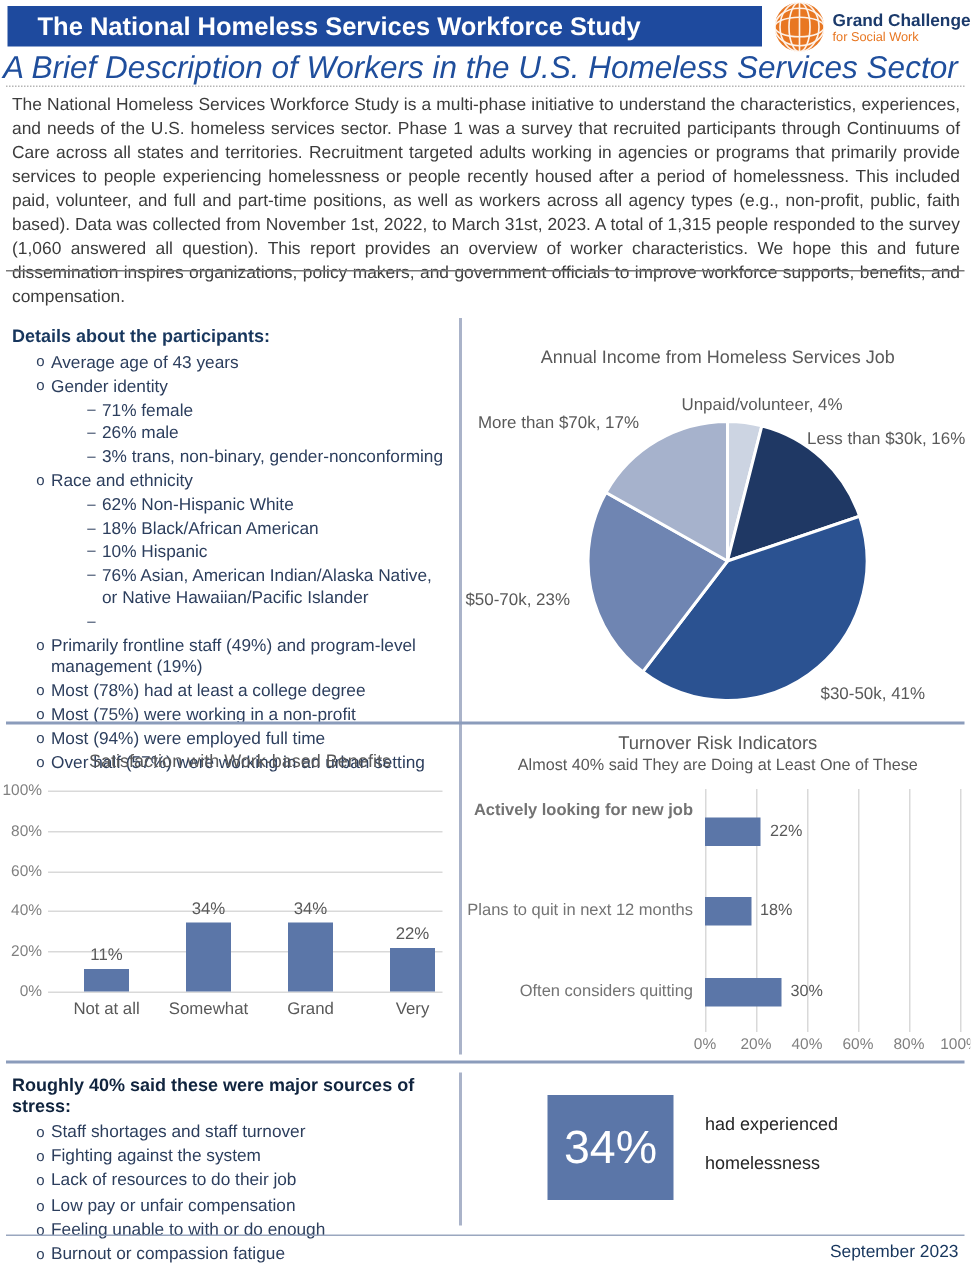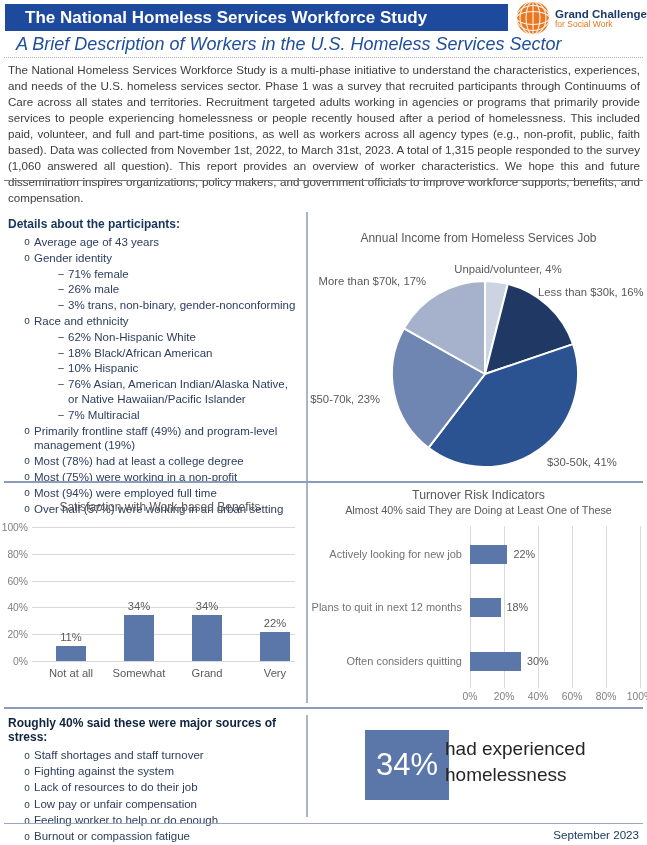--- a/index.html
+++ b/index.html
@@ -6,21 +6,21 @@
   .page{position:relative;width:647px;height:845px;background:#fff;overflow:hidden;
         font-family:"Liberation Sans",sans-serif;color:#222;}
   
   .title-bar{position:absolute;left:5px;top:4px;width:483px;height:27px;background:#1e4a9e;
              color:#fff;font-size:17px;font-weight:bold;line-height:27px;padding-left:20px;
              white-space:nowrap;}
   .logo{position:absolute;left:515px;top:0;display:flex;align-items:center;}
   .logo-text{margin-left:4px;line-height:1.05;}
   .logo-name{font-size:11.5px;font-weight:bold;color:#1b3a6b;white-space:nowrap;}
   .logo-tag{font-size:8.5px;color:#e87722;white-space:nowrap;}
-  .subtitle{position:absolute;left:16px;top:34px;font-size:18px;font-style:italic;color:#1f4e9c;white-space:nowrap;}
+  .subtitle{position:absolute;left:2px;top:34px;font-size:21px;font-style:italic;color:#1f4e9c;white-space:nowrap;}
   .dotted-div{position:absolute;left:4px;right:4px;top:57px;border-top:1px dotted #b5b5b5;}
   .intro{position:absolute;left:8px;top:62px;width:632px;font-size:11.6px;line-height:16px;
          text-align:justify;color:#3c3c3c;margin:0;}
   .line-gray{position:absolute;left:4px;right:4px;top:180px;border-top:1px solid #7a7a7a;}
   .line-blue1{position:absolute;left:4px;right:4px;top:481px;border-top:2px solid #8b9cbb;}
   .line-blue2{position:absolute;left:4px;right:4px;top:707px;border-top:2px solid #8b9cbb;}
   .footer-line{position:absolute;left:4px;right:4px;top:823px;border-top:1px solid #9aa7bf;}
   .footer-date{position:absolute;right:8px;top:828px;font-size:11.6px;color:#17365d;}
   
   .sec{position:absolute;left:0;width:647px;}
@@ -56,21 +56,21 @@
   .turn-sub{top:18px;font-size:10.8px;}
   .gridline-v{position:absolute;top:40px;height:162px;width:0;border-left:1px solid #d9d9d9;}
   .bar-h{position:absolute;left:160px;height:19px;background:#5b76a8;}
   .bar-hlabel{position:absolute;font-size:10.8px;color:#595959;line-height:19px;}
   .cat-h{position:absolute;left:0;width:152px;text-align:right;font-size:11px;color:#737373;line-height:19px;}
   .xtick{position:absolute;top:205px;width:40px;text-align:center;font-size:10.3px;color:#808080;}
   
   .callout{position:absolute;left:310px;top:0;width:337px;height:108px;}
   .callout-box{position:absolute;left:55px;top:18px;width:84px;height:70px;background:#5b76a8;
                display:flex;align-items:center;justify-content:center;color:#fff;font-size:31px;}
-  .callout-text{position:absolute;left:135px;top:24px;width:165px;font-size:19px;line-height:26px;color:#262626;}
+  .callout-text{position:absolute;left:160px;top:24px;width:165px;font-size:12px;line-height:26px;color:#262626;}
 </style>
 </head>
 <body>
 
 <div class="page">
 
   <div class="title-bar">The National Homeless Services Workforce Study</div>
 
   <div class="logo">
     <svg width="36" height="36" viewBox="0 0 36 36">
@@ -134,21 +134,20 @@
           <div class="li sub">
             <span class="blt">–</span>
             <span class="txt">10% Hispanic</span>
           </div>
           <div class="li sub">
             <span class="blt">–</span>
             <span class="txt">76% Asian, American Indian/Alaska Native, or Native Hawaiian/Pacific Islander</span>
           </div>
           <div class="li sub">
             <span class="blt">–</span>
-            <span class="txt">7% Multiracial</span>
           </div>
           <div class="li">
             <span class="blt">o</span>
             <span class="txt">Primarily frontline staff (49%) and program-level management (19%)</span>
           </div>
           <div class="li">
             <span class="blt">o</span>
             <span class="txt">Most (78%) had at least a college degree</span>
           </div>
           <div class="li">
@@ -231,21 +230,21 @@
           <div class="gridline-v" style="left: 228px;"></div>
           <div class="xtick" style="left: 208px;">40%</div>
           <div class="gridline-v" style="left: 262px;"></div>
           <div class="xtick" style="left: 242px;">60%</div>
           <div class="gridline-v" style="left: 296px;"></div>
           <div class="xtick" style="left: 276px;">80%</div>
           <div class="gridline-v" style="left: 330px;"></div>
           <div class="xtick" style="left: 310px;">100%</div>
           <div class="bar-h" style="top: 59px; width: 37.4px;"></div>
           <div class="bar-hlabel" style="left: 203.4px; top: 59px;">22%</div>
-          <div class="cat-h" style="top: 59px;">Actively looking for new job</div>
+          <div class="cat-h" style="top: 45px; font-weight: bold;">Actively looking for new job</div>
           <div class="bar-h" style="top: 112px; width: 30.6px;"></div>
           <div class="bar-hlabel" style="left: 196.6px; top: 112px;">18%</div>
           <div class="cat-h" style="top: 112px;">Plans to quit in next 12 months</div>
           <div class="bar-h" style="top: 166px; width: 51px;"></div>
           <div class="bar-hlabel" style="left: 217px; top: 166px;">30%</div>
           <div class="cat-h" style="top: 166px;">Often considers quitting</div>
         </div>
     </div>
   </div>
 
@@ -266,21 +265,21 @@
           <div class="li">
             <span class="blt">o</span>
             <span class="txt">Lack of resources to do their job</span>
           </div>
           <div class="li">
             <span class="blt">o</span>
             <span class="txt">Low pay or unfair compensation</span>
           </div>
           <div class="li">
             <span class="blt">o</span>
-            <span class="txt">Feeling worker to help or do enough</span>
+            <span class="txt">Feeling unable to with or do enough</span>
           </div>
           <div class="li">
             <span class="blt">o</span>
             <span class="txt">Burnout or compassion fatigue</span>
           </div>
         </div>
     </div>
     <div class="vdiv"></div>
     <div class="callout">
       <div class="callout-box">34%</div>

